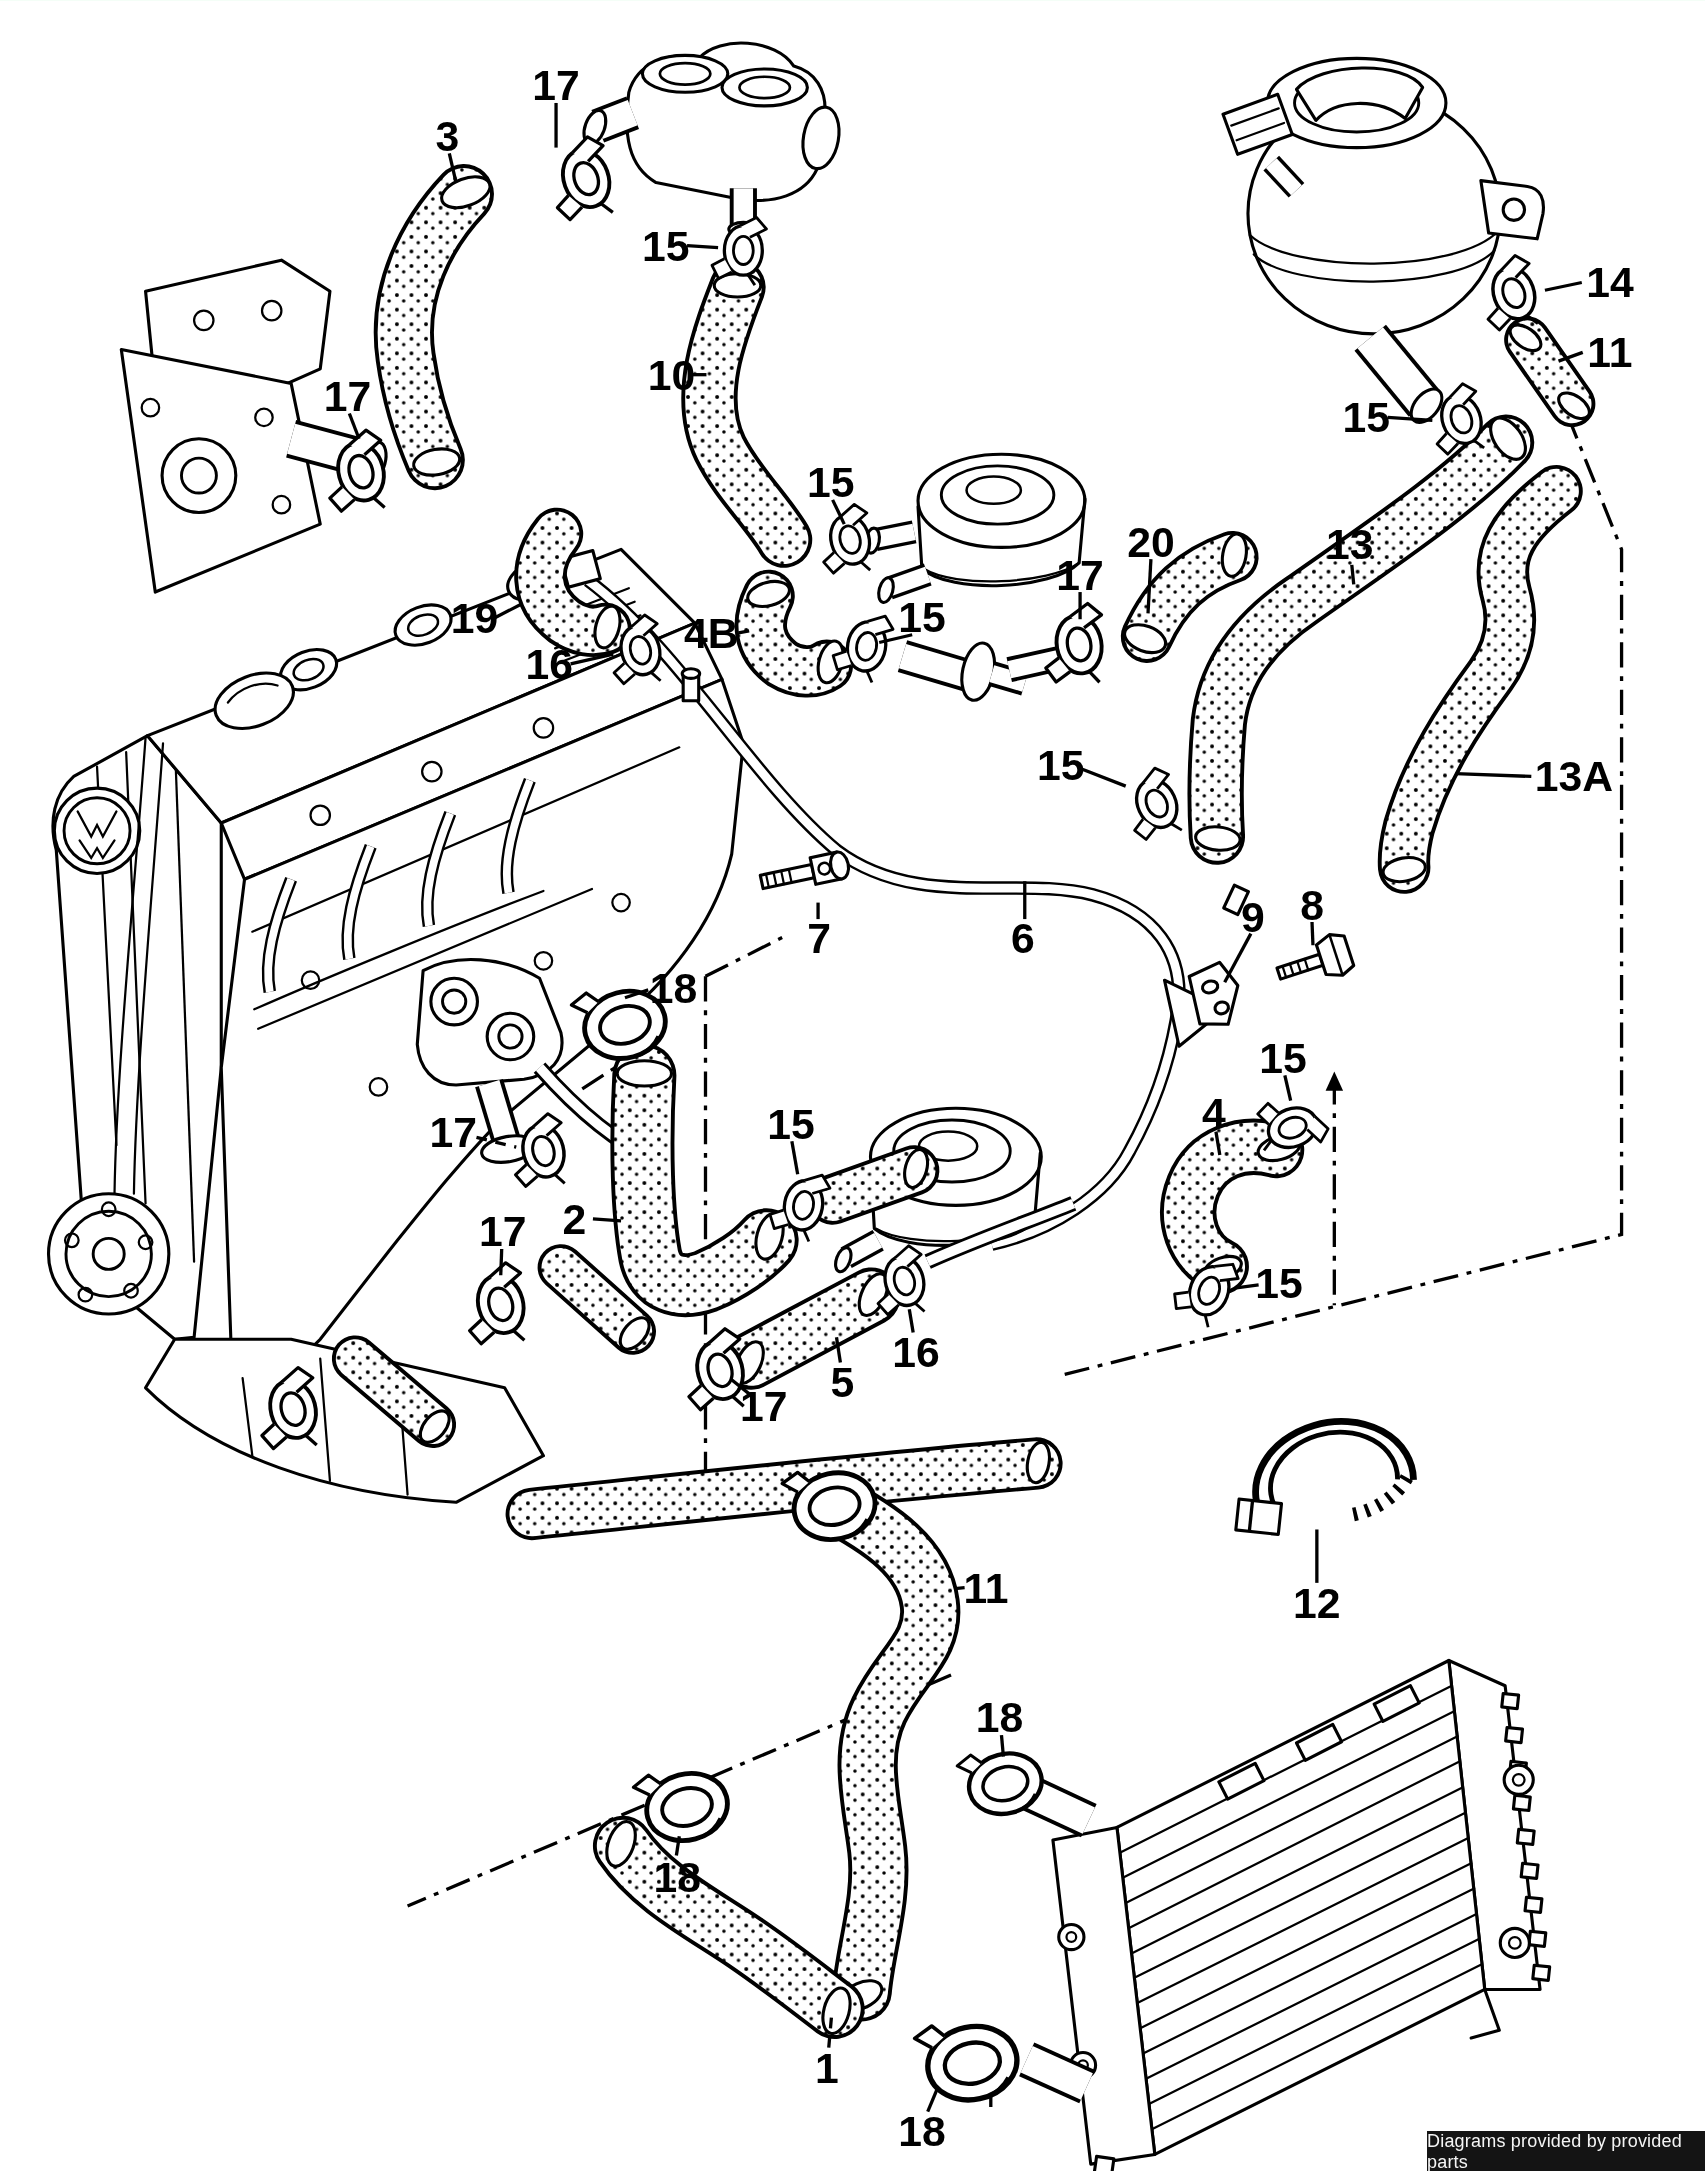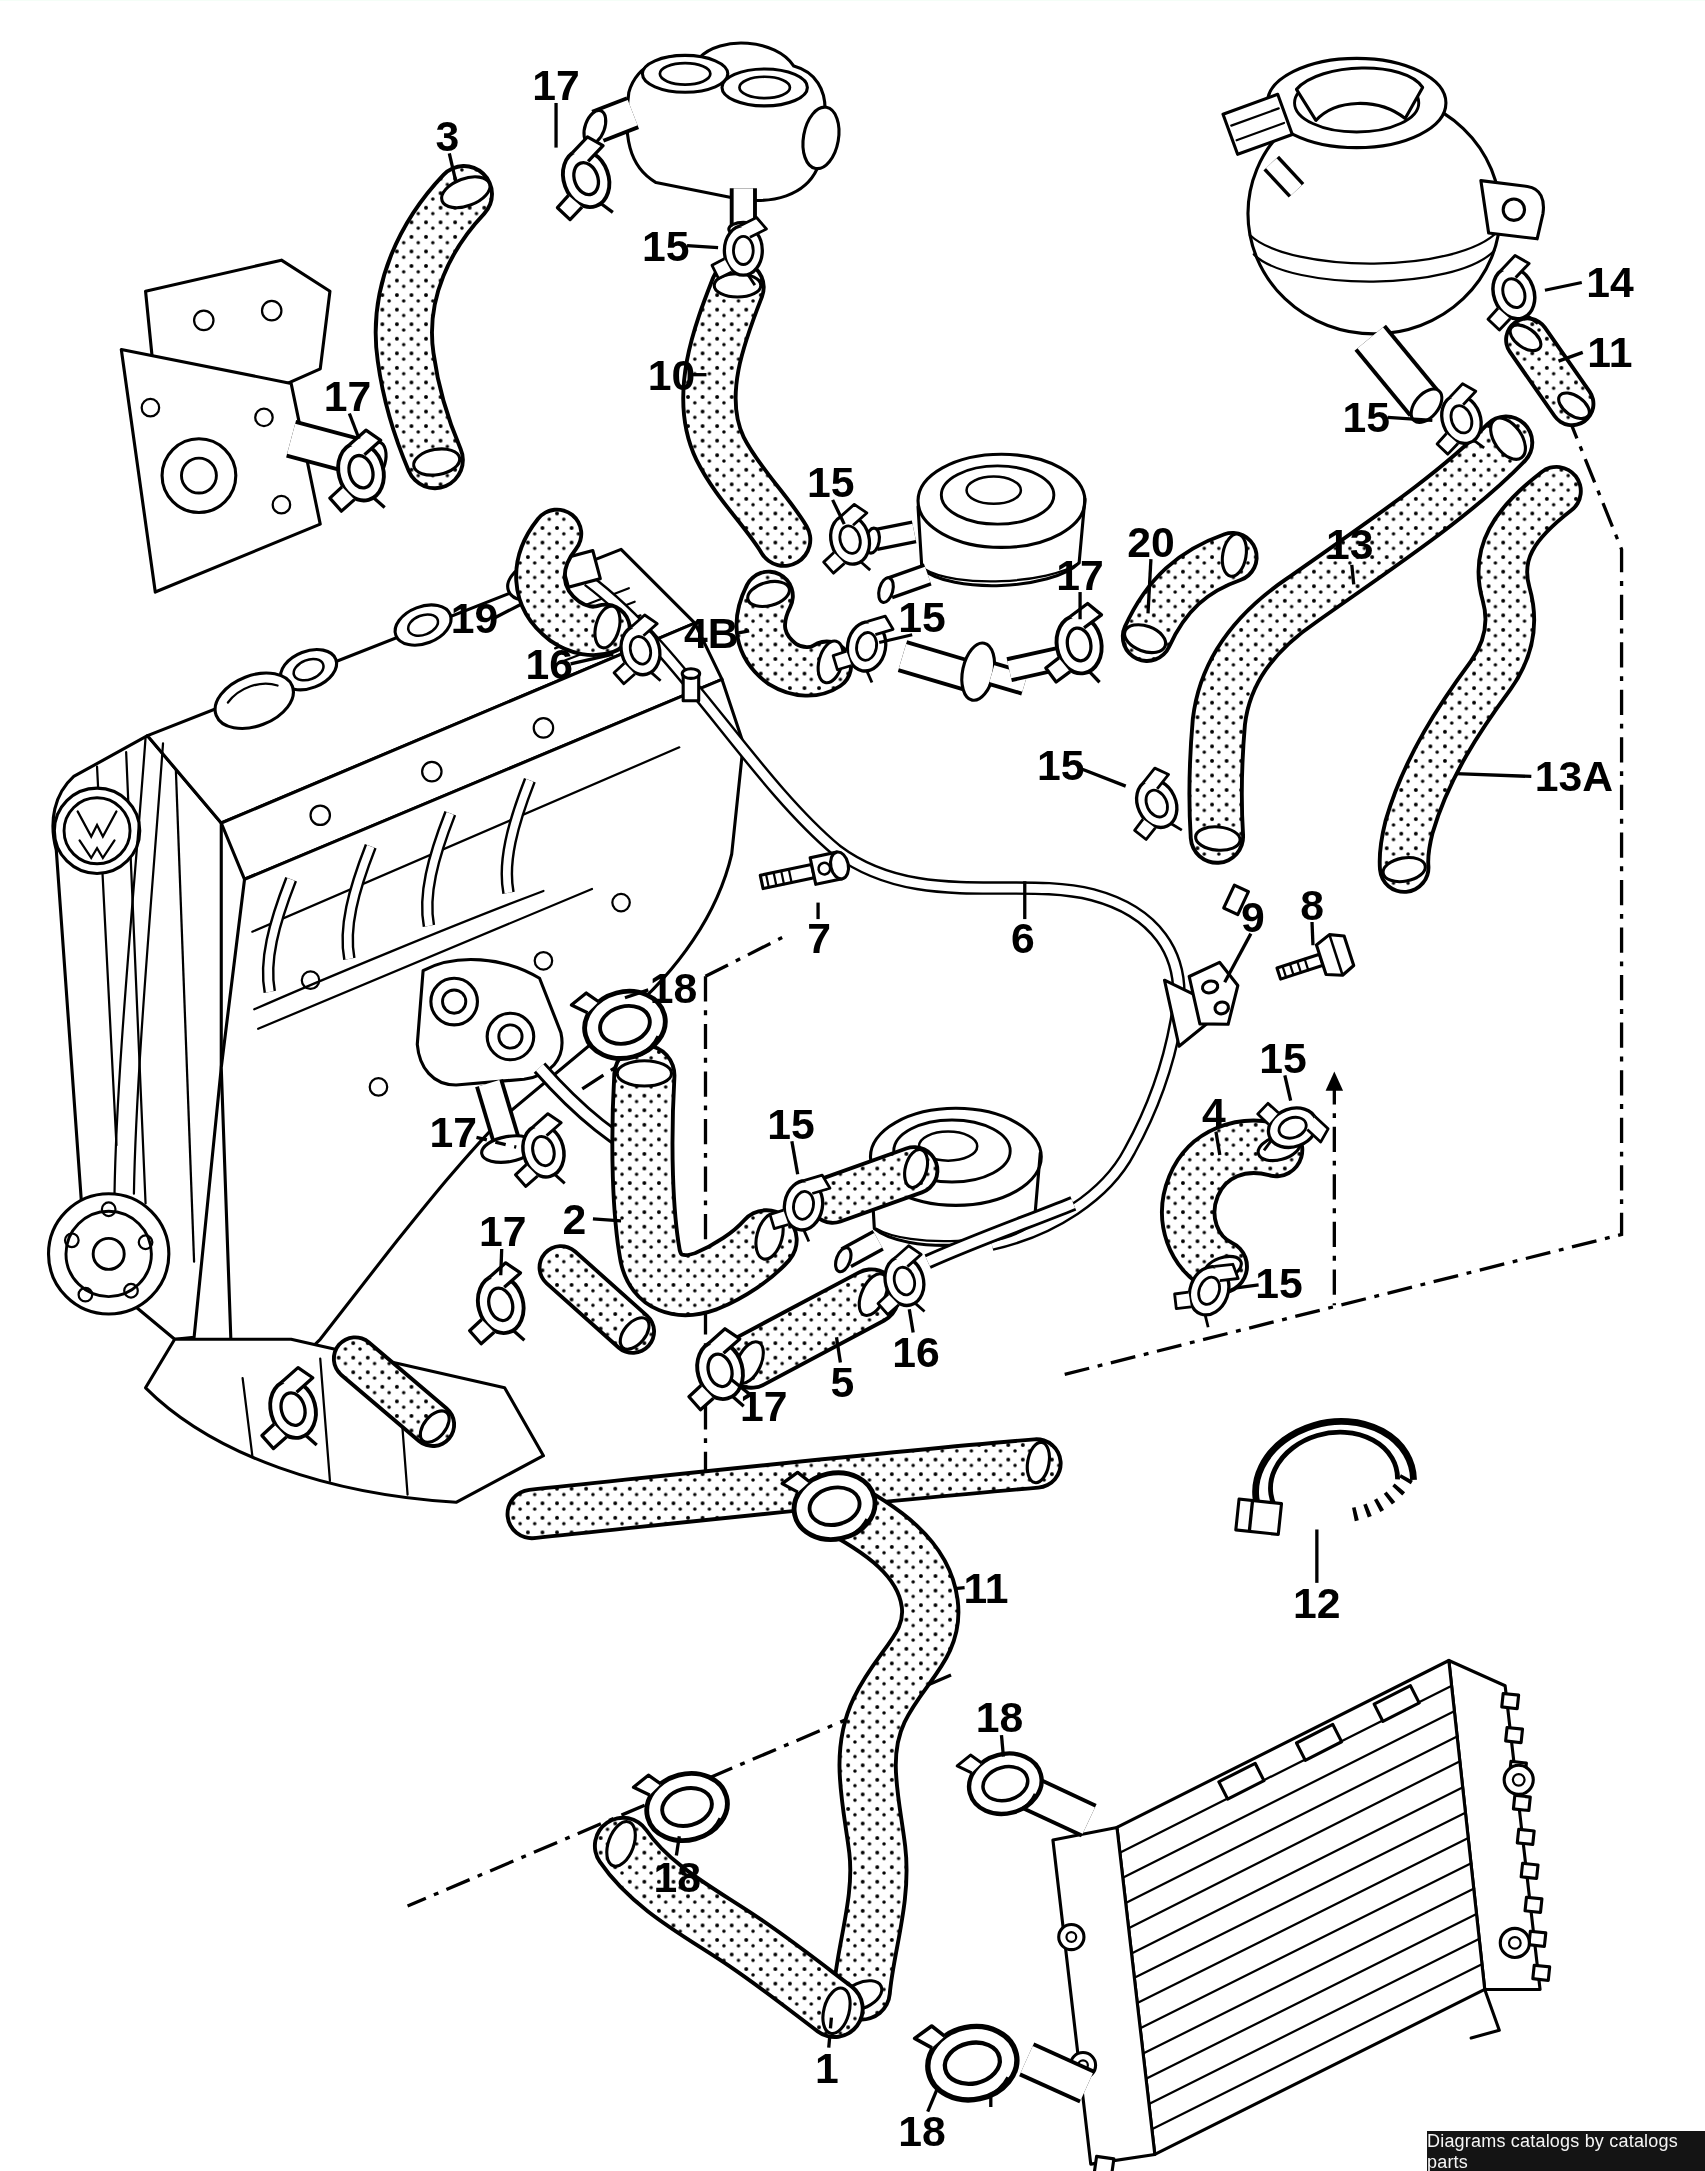--- a/index.html
+++ b/index.html
@@ -552,16 +552,16 @@
         <line x1="697" y1="1912" x2="700" y2="1892" class="ld"></line>
         <text x="698" y="1934" class="co">18</text>
         <line x1="854" y1="2110" x2="857" y2="2076" class="ld dash"></line>
         <text x="852" y="2131" class="co">1</text>
         <line x1="956" y1="2176" x2="966" y2="2152" class="ld"></line>
         <text x="950" y="2196" class="co">18</text>
       </g>
 </svg>
 
 <div class="footer-bar">
-  <span>Diagrams catalogs by catalogs parts</span>
+  <span>Diagrams provided by provided parts</span>
 </div>
 </div>
 
 
 </body></html>

